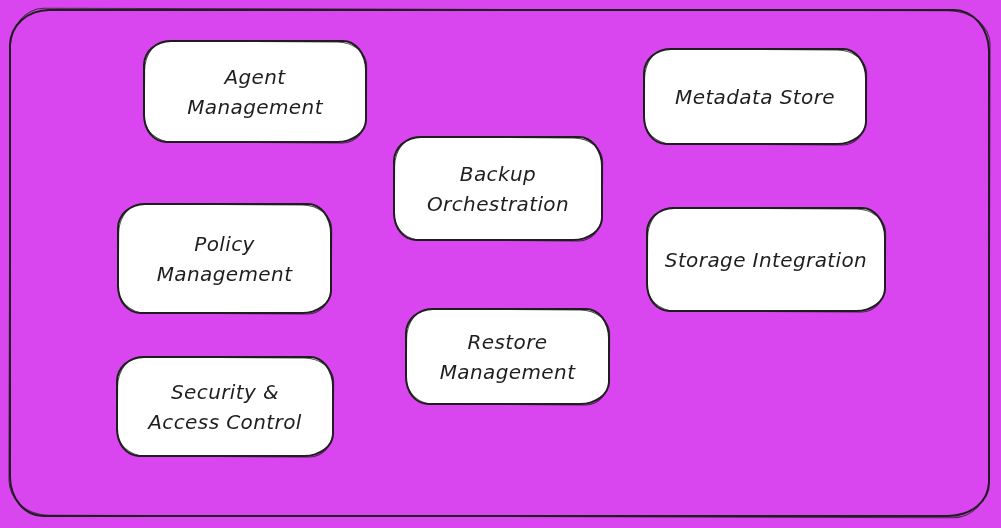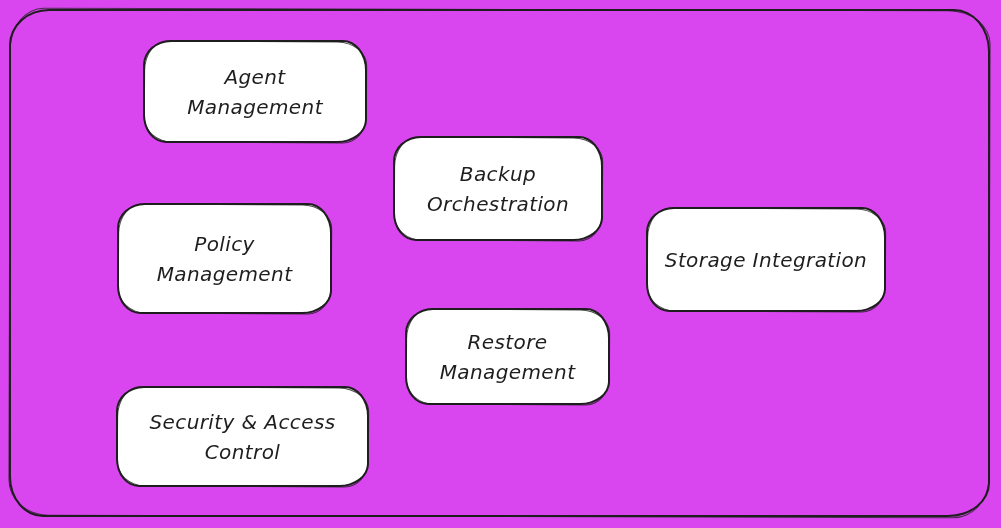--- a/index.html
+++ b/index.html
@@ -66,34 +66,37 @@
     color: #1e1e1e;
     user-select: none;
   }
   
   .n-agent      { left: 143px; top: 40px;  width: 224px; height: 103px; }
   .n-metadata   { left: 643px; top: 48px;  width: 224px; height: 97px;  }
   .n-backup     { left: 393px; top: 136px; width: 210px; height: 105px; }
   .n-policy     { left: 117px; top: 203px; width: 215px; height: 111px; }
   .n-storage    { left: 646px; top: 207px; width: 240px; height: 105px; padding-left: 16px; }
   .n-restore    { left: 405px; top: 308px; width: 205px; height: 97px; }
-  .n-security   { left: 116px; top: 386px; width: 253px; height: 101px; }
+  .n-security   { left: 116px; top: 356px; width: 218px; height: 101px; }
   .n-monitoring { left: 688px; top: 394px; width: 224px; height: 84px;  }
 </style>
 </head>
 <body>
 
 <div class="canvas">
 
   <div class="frame"></div>
 
   <div class="node n-agent">
     <span class="node-label">Agent Management</span>
   </div>
 
+  <div class="node n-metadata">
+    <span class="node-label">Metadata Store</span>
+  </div>
 
   <div class="node n-policy">
     <span class="node-label">Policy Management</span>
   </div>
 
   <div class="node n-backup">
     <span class="node-label">Backup Orchestration</span>
   </div>
 
   <div class="node n-storage">

